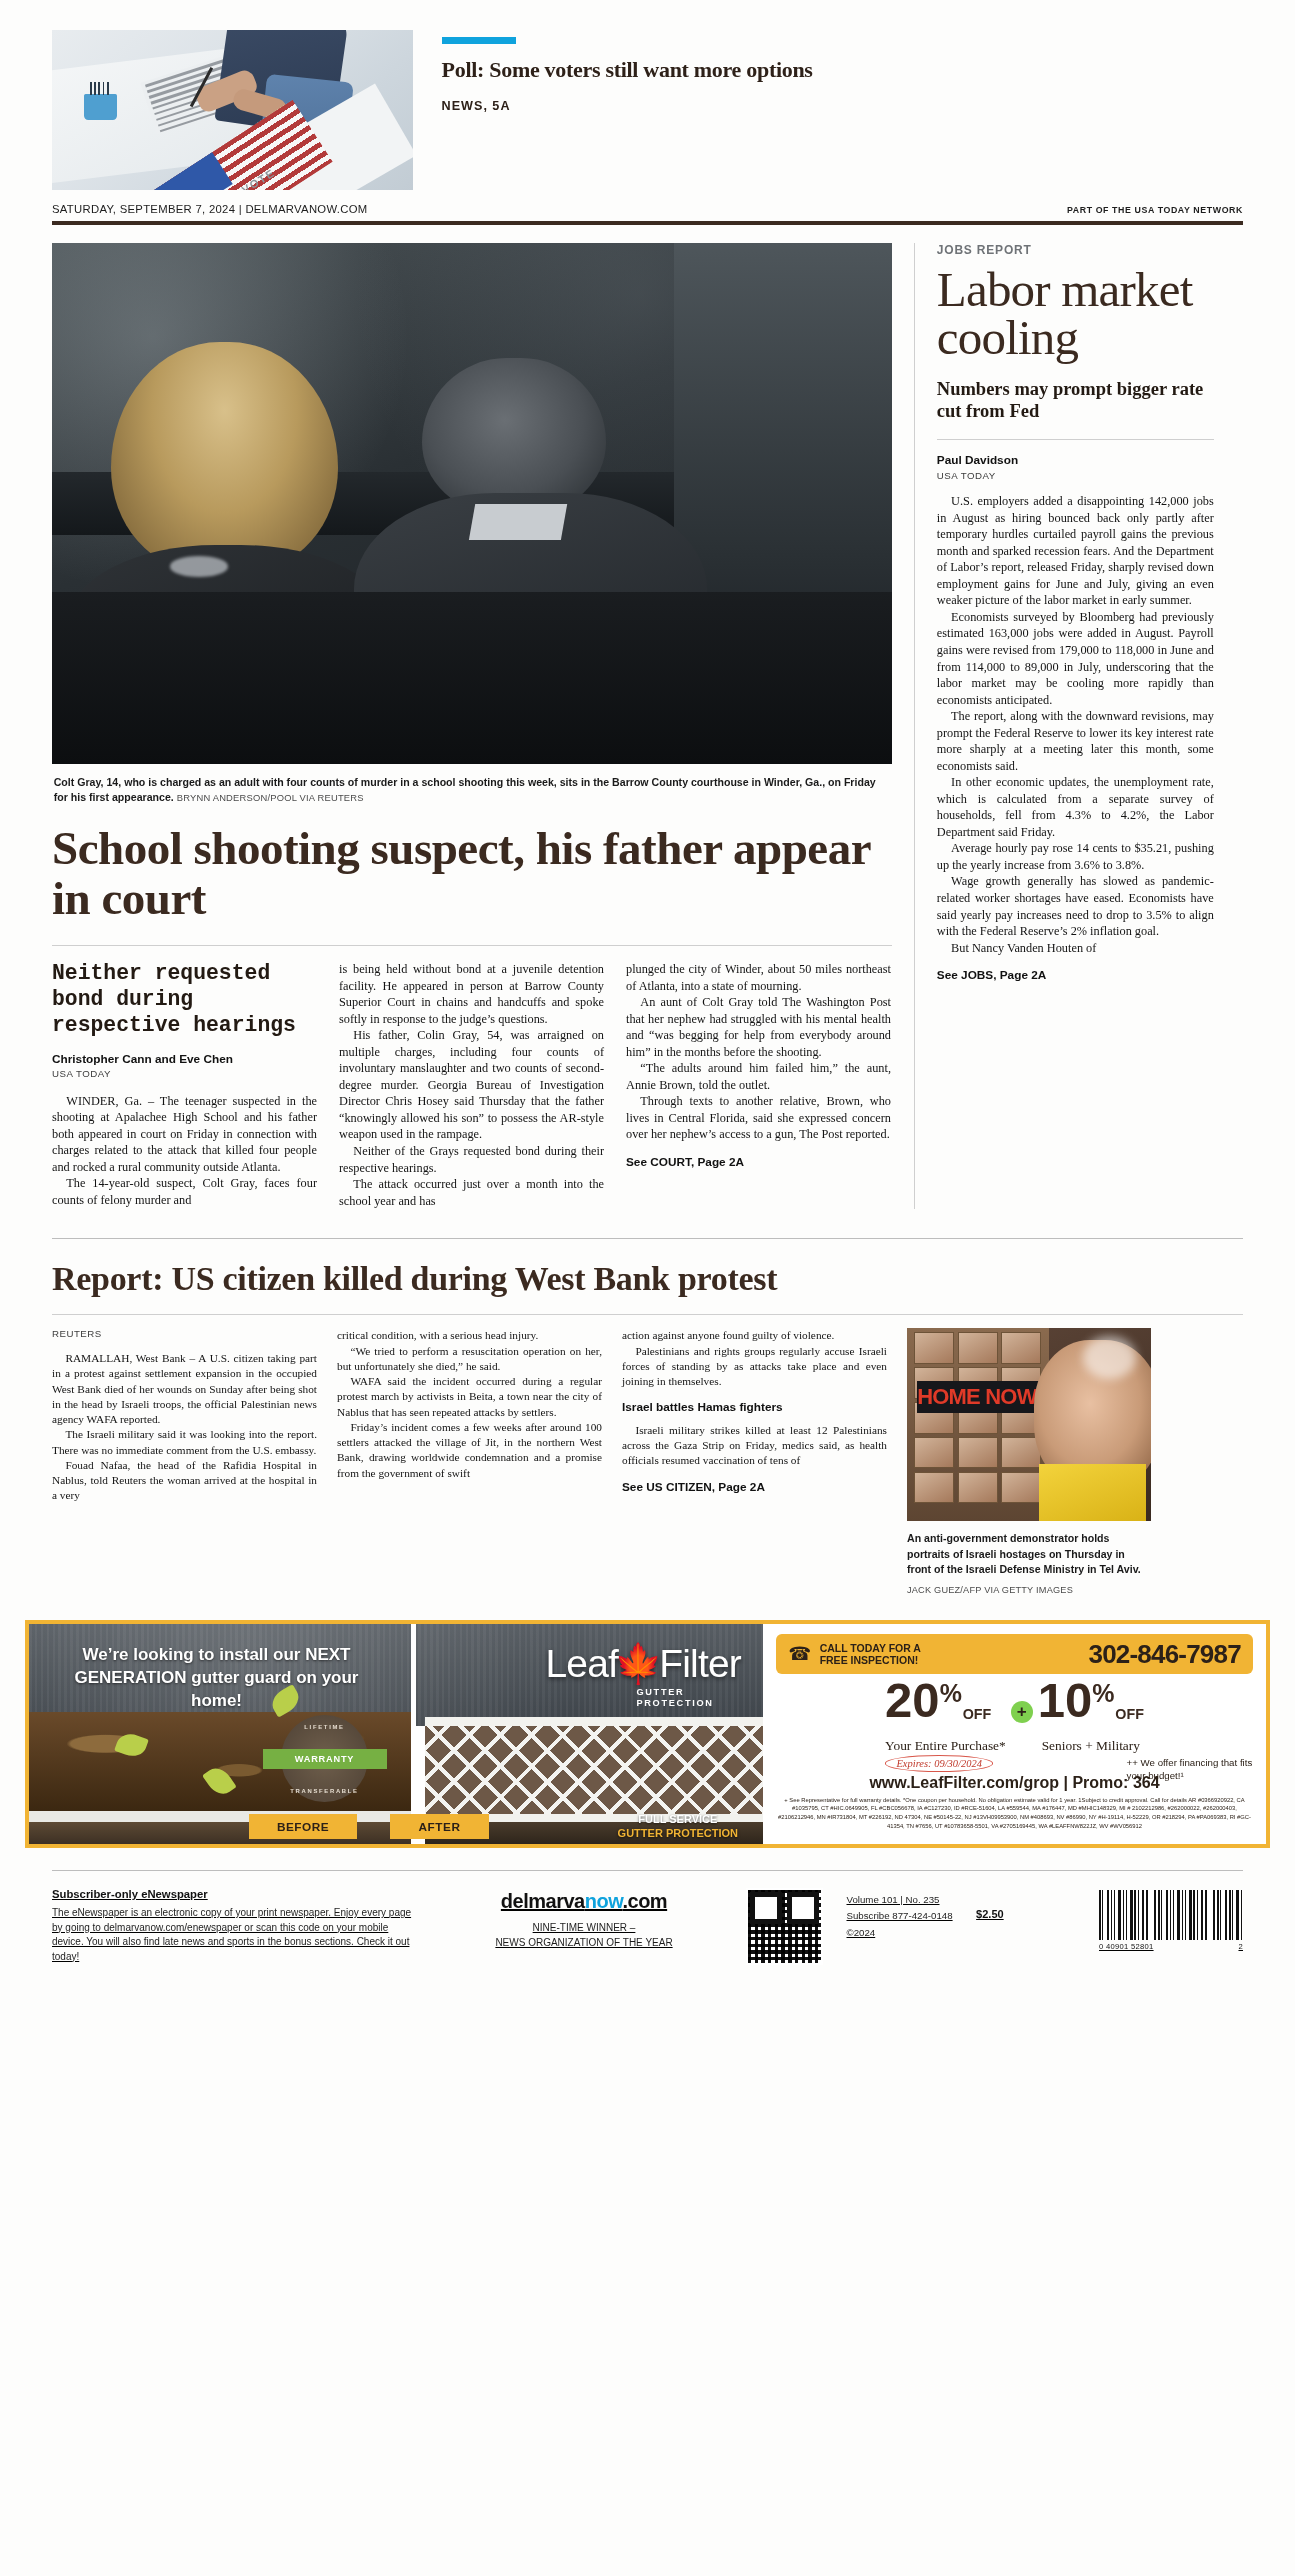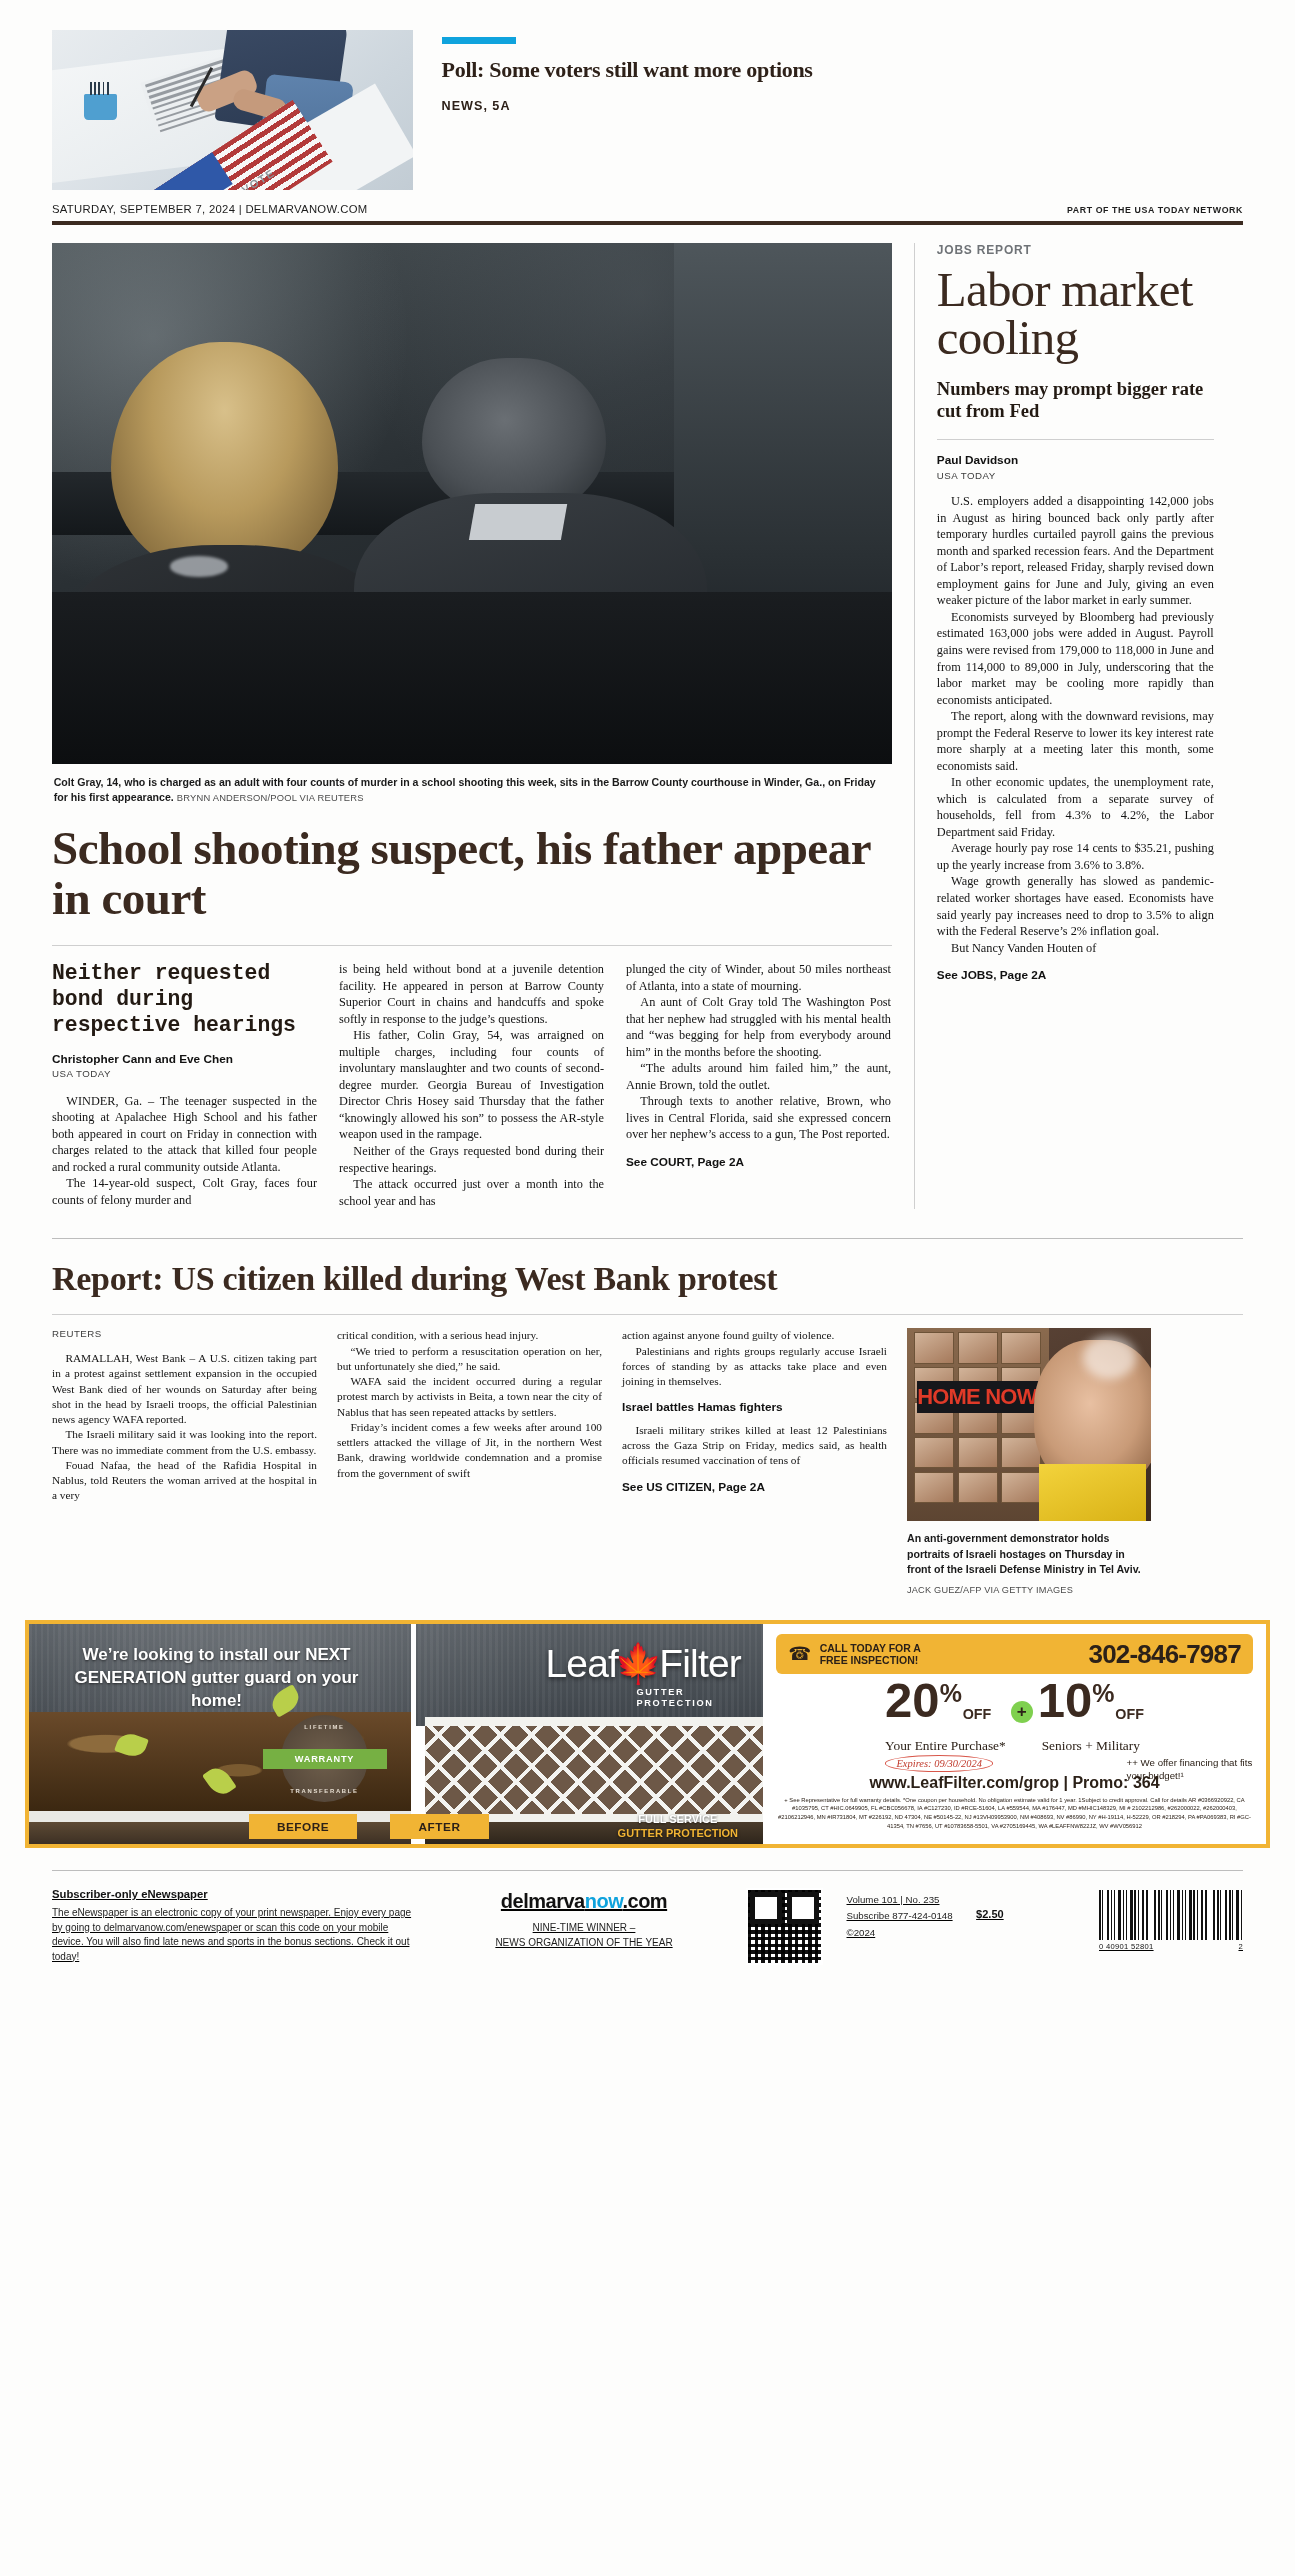--- a/index.html
+++ b/index.html
@@ -407,21 +407,21 @@
 
   <div id="sec2-rule-top"></div>
   <div id="sec2">
     <div id="sec2-hed">Report: US citizen killed during West Bank protest</div>
     <div id="sec2-rule"></div>
     <div id="sec2-cols">
 
       <div class="s2col">
         <div class="byorg" style="margin:0 0 11.8px 0;">REUTERS</div>
         <div class="s2text">
-          <p>RAMALLAH, West Bank – A U.S. citizen taking part in a protest against settlement expansion in the occupied West Bank died of her wounds on Saturday after being shot in the head by Israeli troops, the official Palestinian news agency WAFA reported.</p>
+          <p>RAMALLAH, West Bank – A U.S. citizen taking part in a protest against settlement expansion in the occupied West Bank died of her wounds on Sunday after being shot in the head by Israeli troops, the official Palestinian news agency WAFA reported.</p>
           <p>The Israeli military said it was looking into the report. There was no immediate comment from the U.S. embassy.</p>
           <p>Fouad Nafaa, the head of the Rafidia Hospital in Nablus, told Reuters the woman arrived at the hospital in a very</p>
         </div>
       </div>
 
       <div class="s2col">
         <div class="s2text">
           <p class="noindent" style="text-indent:0;">critical condition, with a serious head injury.</p>
           <p>“We tried to perform a resuscitation operation on her, but unfortunately she died,” he said.</p>
           <p>WAFA said the incident occurred during a regular protest march by activists in Beita, a town near the city of Nablus that has seen repeated attacks by settlers.</p>

